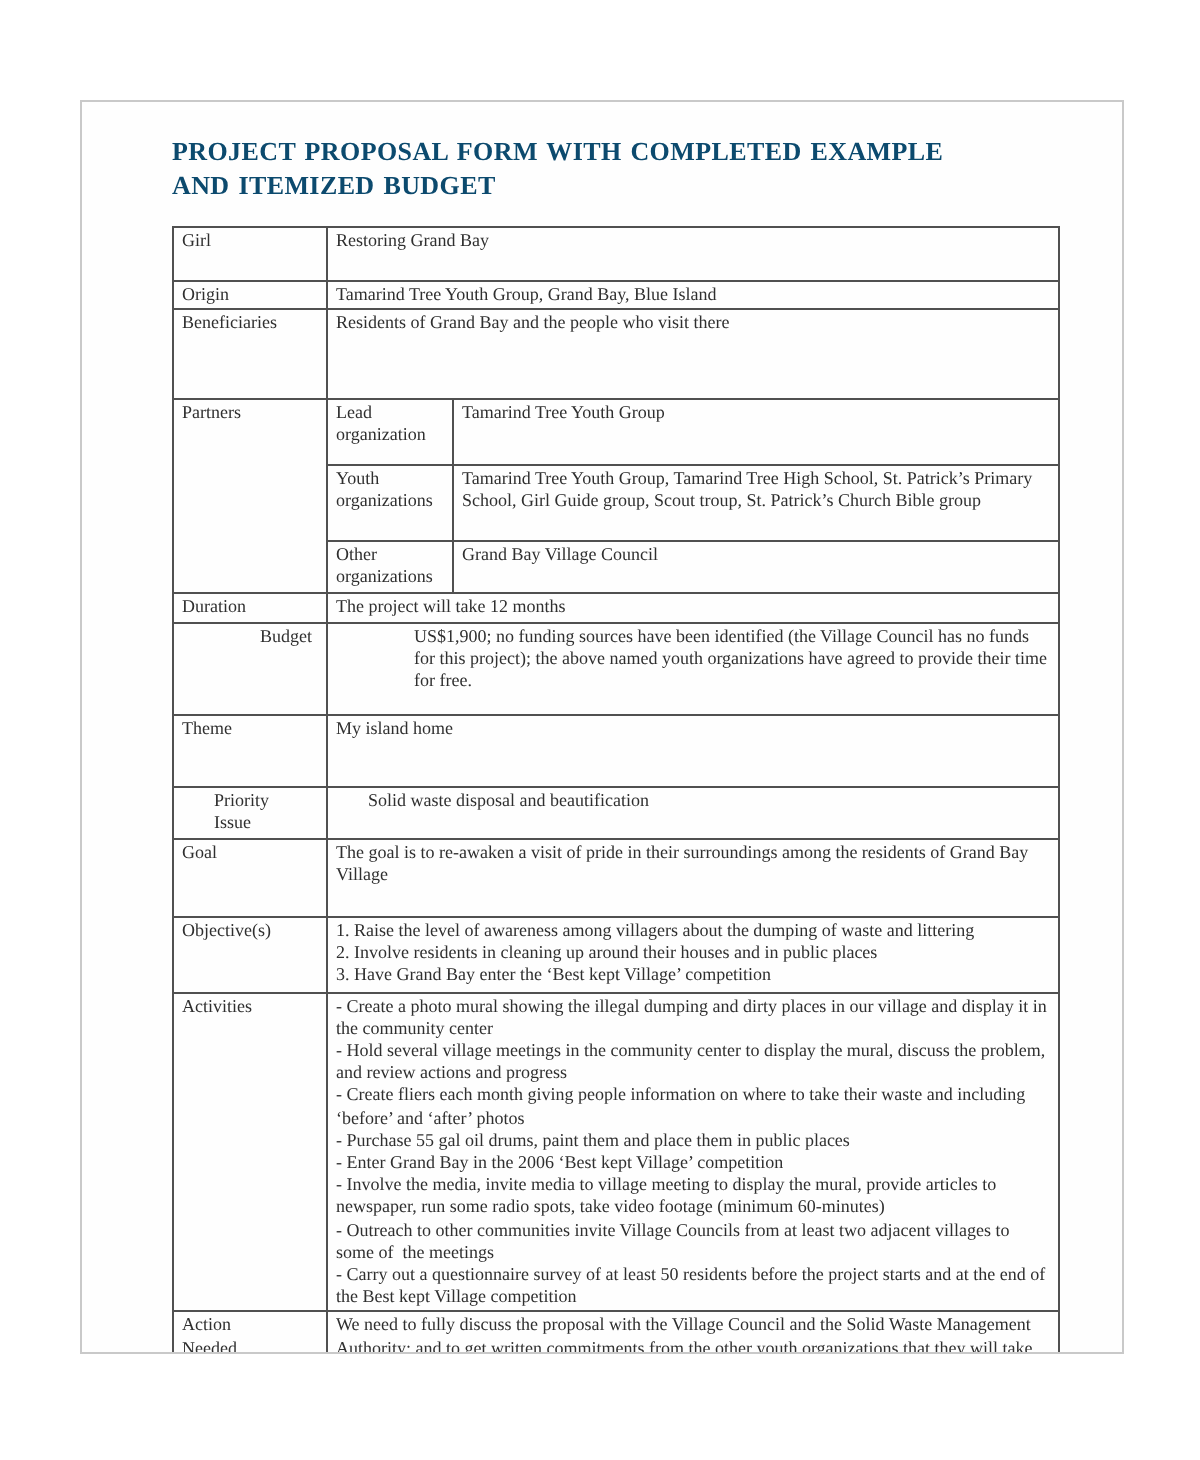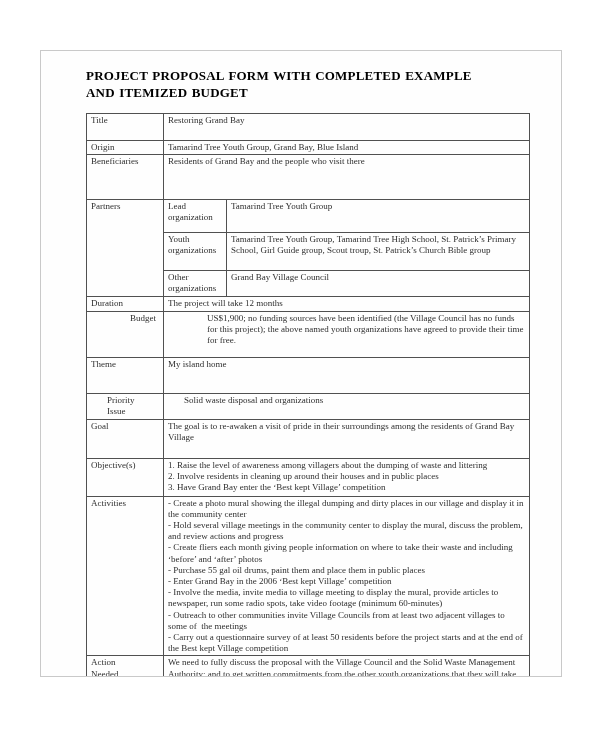--- a/index.html
+++ b/index.html
@@ -27,21 +27,21 @@
     overflow: hidden;
   }
   .doc-heading {
     position: absolute;
     left: 45px;
     top: 16px;
     width: 402px;
     font-size: 13px;
     line-height: 17px;
     font-weight: bold;
-    color: #000000;
+    color: #0c4a6e;
     letter-spacing: 0.2px;
     word-spacing: 1px;
   }
   table.doc-table {
     position: absolute;
     left: 45px;
     top: 62px;
     width: 443px;
     border-collapse: collapse;
     table-layout: fixed;
@@ -83,21 +83,21 @@
     <div class="doc-heading">PROJECT PROPOSAL FORM WITH COMPLETED EXAMPLE AND ITEMIZED BUDGET</div>
 
     <table class="doc-table">
       <colgroup>
         <col style="width:77px">
         <col style="width:63px">
         <col style="width:303px">
       </colgroup>
       <tbody>
         <tr class="r-title">
-          <td class="lbl">Title</td>
+          <td class="lbl">Girl</td>
           <td class="val" colspan="2">Restoring Grand Bay</td>
         </tr>
         <tr class="r-origin">
           <td class="lbl">Origin</td>
           <td class="val" colspan="2">Tamarind Tree Youth Group, Grand Bay, Blue Island</td>
         </tr>
         <tr class="r-benef">
           <td class="lbl">Beneficiaries</td>
           <td class="val" colspan="2">Residents of Grand Bay and the people who visit there</td>
         </tr>
@@ -122,21 +122,21 @@
           <td class="lbl">Budget</td>
           <td class="val" colspan="2">US$1,900; no funding sources have been identified (the Village Council has no funds for this project); the above named youth organizations have agreed to provide their time for free.</td>
         </tr>
         <tr class="r-theme">
           <td class="lbl">Theme</td>
           <td class="val" colspan="2">My island home</td>
         </tr>
         <tr class="r-priority">
           <td class="lbl">Priority
 Issue</td>
-          <td class="val" colspan="2">Solid waste disposal and organizations</td>
+          <td class="val" colspan="2">Solid waste disposal and beautification</td>
         </tr>
         <tr class="r-goal">
           <td class="lbl">Goal</td>
           <td class="val" colspan="2">The goal is to re-awaken a visit of pride in their surroundings among the residents of Grand Bay Village</td>
         </tr>
         <tr class="r-objectives">
           <td class="lbl">Objective(s)</td>
           <td class="val" colspan="2">1. Raise the level of awareness among villagers about the dumping of waste and littering
 2. Involve residents in cleaning up around their houses and in public places
 3. Have Grand Bay enter the ‘Best kept Village’ competition</td>

